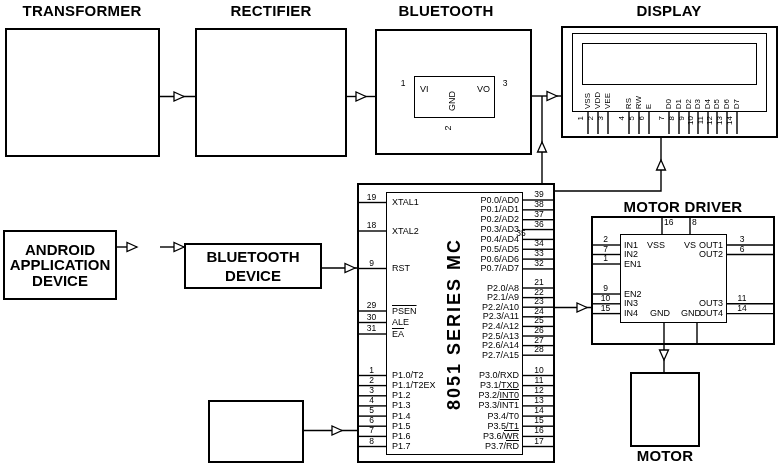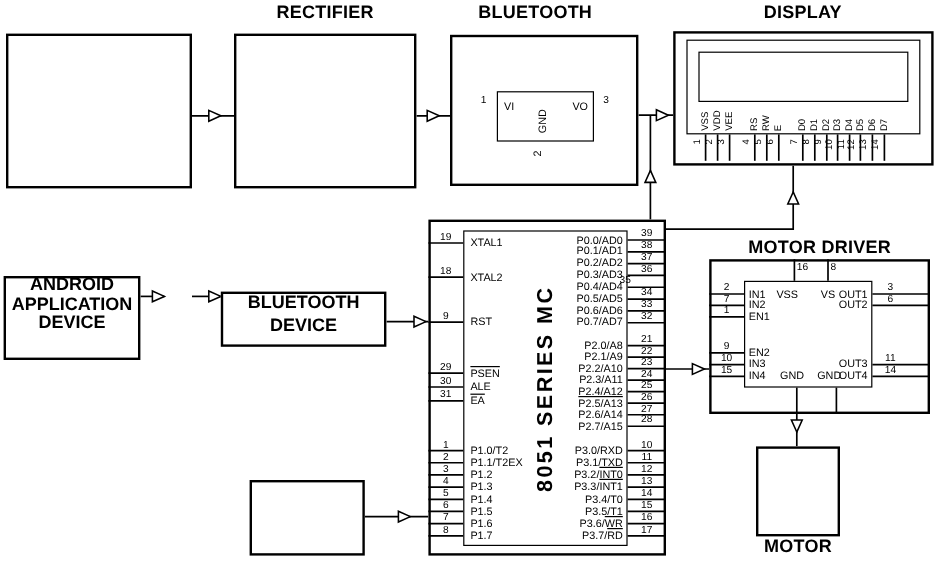--- a/index.html
+++ b/index.html
@@ -3,21 +3,21 @@
 <meta charset="utf-8">
 <style>
   html,body{margin:0;padding:0;background:#fff;}
   #diagram{position:relative;width:780px;height:471px;background:#fff;overflow:hidden;
            font-family:"Liberation Sans","DejaVu Sans",sans-serif;color:#000;}
   #wire-layer,#pin-layer{position:absolute;left:0;top:0;width:780px;height:471px;pointer-events:none;}
   .box{position:absolute;border:2px solid #000;background:#fff;box-sizing:border-box;}
   .chip{position:absolute;border:1.5px solid #000;background:#fff;box-sizing:border-box;}
   .title{position:absolute;font-weight:bold;font-size:15px;line-height:16px;white-space:nowrap;
          transform:translateX(-50%);letter-spacing:.2px;}
-  .btext{position:absolute;display:flex;flex-direction:column;align-items:center;
+  .btext{position:absolute;display:flex;flex-direction:column;align-items:center;justify-content:center;
          font-weight:bold;text-align:center;box-sizing:border-box;}
   .btext div{white-space:nowrap;}
   .plabel{position:absolute;font-size:9px;line-height:9px;white-space:nowrap;}
   .plabel.r{text-align:right;}
   .pnum{position:absolute;font-size:8.5px;line-height:9px;text-align:center;}
   .vpin{position:absolute;writing-mode:vertical-rl;transform:rotate(180deg);
         font-size:8px;line-height:9px;white-space:nowrap;}
   .vnum{position:absolute;writing-mode:vertical-rl;transform:rotate(180deg);
         font-size:8px;line-height:9px;white-space:nowrap;}
   .vmid{position:absolute;writing-mode:vertical-rl;transform:translateY(-50%) rotate(180deg);
@@ -117,20 +117,21 @@
   <div class="chip" style="left:582px;top:43px;width:175px;height:42px;"></div>
   <div class="box" style="left:357px;top:183px;width:198px;height:280px;"></div>
   <div class="chip" style="left:386px;top:192px;width:137px;height:263px;"></div>
   <div class="box" style="left:591px;top:216px;width:184px;height:129px;"></div>
   <div class="chip" style="left:620px;top:234px;width:107px;height:89px;"></div>
   <div class="box" style="left:630px;top:372px;width:70px;height:75px;"></div>
   <div class="box" style="left:3px;top:230px;width:114px;height:70px;"></div>
   <div class="box" style="left:184px;top:243px;width:138px;height:46px;"></div>
   <div class="box" style="left:208px;top:400px;width:96px;height:63px;"></div>
 
+  <div class="title" style="left:82px;top:3px;">TRANSFORMER</div>
   <div class="title" style="left:271px;top:3px;">RECTIFIER</div>
   <div class="title" style="left:446px;top:3px;">BLUETOOTH</div>
   <div class="title" style="left:669px;top:3px;">DISPLAY</div>
   <div class="title" style="left:683px;top:199px;">MOTOR DRIVER</div>
   <div class="title" style="left:665px;top:448px;">MOTOR</div>
   <div class="vtitle" style="left:443px;top:324px;">8051 SERIES MC</div>
 
   <div class="btext" style="left:3px;top:230px;width:114px;height:70px;font-size:15px;line-height:15.5px;">
     <div>ANDROID</div>
       <div>APPLICATION</div>
@@ -262,21 +263,21 @@
     <div class="plabel r" style="right: 261px; top: 264.45px; width: 70px;"><span>P0.7/AD7</span></div>
     <div class="pnum" style="left: 523px; top: 278px; width: 32px;"><span>21</span></div>
     <div class="plabel r" style="right: 261px; top: 283.5px; width: 70px;"><span>P2.0/A8</span></div>
     <div class="pnum" style="left: 523px; top: 287.6px; width: 32px;"><span>22</span></div>
     <div class="plabel r" style="right: 261px; top: 293.1px; width: 70px;"><span>P2.1/A9</span></div>
     <div class="pnum" style="left: 523px; top: 297.2px; width: 32px;"><span>23</span></div>
     <div class="plabel r" style="right: 261px; top: 302.7px; width: 70px;"><span>P2.2/A10</span></div>
     <div class="pnum" style="left: 523px; top: 306.8px; width: 32px;"><span>24</span></div>
     <div class="plabel r" style="right: 261px; top: 312.3px; width: 70px;"><span>P2.3/A11</span></div>
     <div class="pnum" style="left: 523px; top: 316.4px; width: 32px;"><span>25</span></div>
-    <div class="plabel r" style="right: 261px; top: 321.9px; width: 70px; text-decoration: underline;"><span>P2.4/A12</span></div>
+    <div class="plabel r" style="right: 261px; top: 321.9px; width: 70px;"><span>P2.4/A12</span></div>
     <div class="pnum" style="left: 523px; top: 326px; width: 32px;"><span>26</span></div>
     <div class="plabel r" style="right: 261px; top: 331.5px; width: 70px;"><span>P2.5/A13</span></div>
     <div class="pnum" style="left: 523px; top: 335.6px; width: 32px;"><span>27</span></div>
     <div class="plabel r" style="right: 261px; top: 341.1px; width: 70px;"><span>P2.6/A14</span></div>
     <div class="pnum" style="left: 523px; top: 345.2px; width: 32px;"><span>28</span></div>
     <div class="plabel r" style="right: 261px; top: 350.7px; width: 70px;"><span>P2.7/A15</span></div>
     <div class="pnum" style="left: 523px; top: 365.5px; width: 32px;"><span>10</span></div>
     <div class="plabel r" style="right: 261px; top: 371px; width: 70px;"><span>P3.0/RXD</span></div>
     <div class="pnum" style="left: 523px; top: 375.6px; width: 32px;"><span>11</span></div>
     <div class="plabel r" style="right: 261px; top: 381.1px; width: 70px;"><span>P3.1/TXD</span></div>

